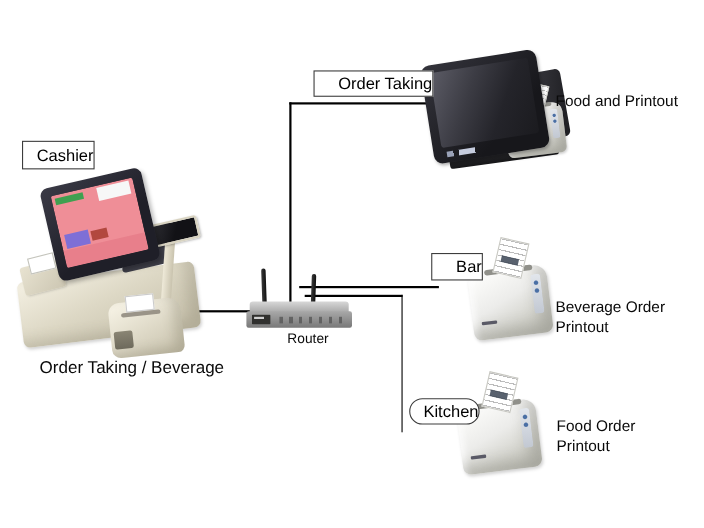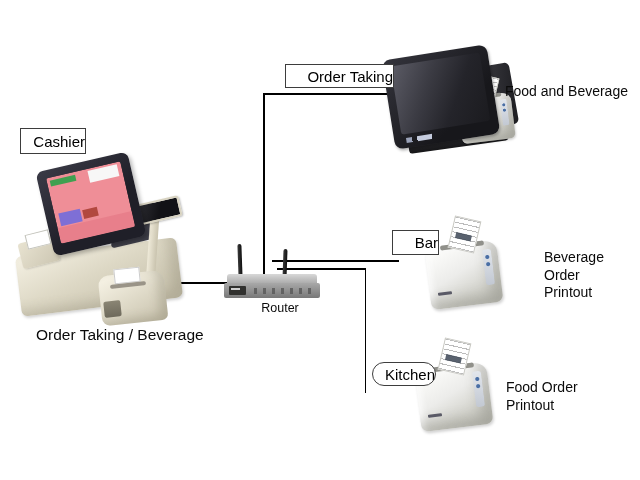--- a/index.html
+++ b/index.html
@@ -16,21 +16,21 @@
     display:flex;align-items:center;justify-content:flex-end;
     font-size:15px;color:#000;z-index:30;
   }
   .box-cashier{left:20px;top:128px;width:64px;height:24px;}
   .box-ot{left:285px;top:64px;width:107px;height:22px;}
   .box-bar{left:392px;top:230px;width:45px;height:23px;}
   .box-kitchen{left:372px;top:362px;width:62px;height:22px;border-radius:12px;}
   
   .caption{position:absolute;font-size:14px;line-height:17.5px;color:#0a0a0a;z-index:25;}
   .cap-ot{left:505px;top:83px;}
-  .cap-bar{left:505px;top:249px;margin-left:39px;}
+  .cap-bar{left:505px;top:271px;}
   .cap-kitchen{left:506px;top:379px;}
   .cap-cashier{left:36px;top:326px;font-size:15.5px;}
   .cap-router{left:230px;top:300px;width:100px;text-align:center;font-size:12.5px;}
   
   .line{position:absolute;background:#000;z-index:5;}
   .ln-cashier{left:148px;top:282px;width:80px;height:1.5px;}
   .ln-ot-v{left:263px;top:93px;width:1.5px;height:184px;}
   .ln-ot-h{left:263px;top:93px;width:130px;height:1.5px;}
   .ln-bar{left:272px;top:260px;width:127px;height:1.5px;}
   .ln-kit-h{left:277px;top:268px;width:89px;height:1.5px;}
@@ -216,21 +216,21 @@
   <div class="rprinter pr-kitchen">
     <div class="rp-body"></div>
     <div class="rp-slot"></div>
     <div class="rp-paper"></div>
     <div class="rp-panel"></div>
     <div class="rp-logo"></div>
   </div>
 
   <div class="caption cap-cashier">Order Taking / Beverage</div>
   <div class="caption cap-ot">
-    <div>Food and Beverage</div>
+    <div>Food and Printout</div>
   </div>
   <div class="caption cap-bar">
     <div>Beverage Order</div>
     <div>Printout</div>
   </div>
   <div class="caption cap-kitchen">
     <div>Food Order</div>
     <div>Printout</div>
   </div>
 

